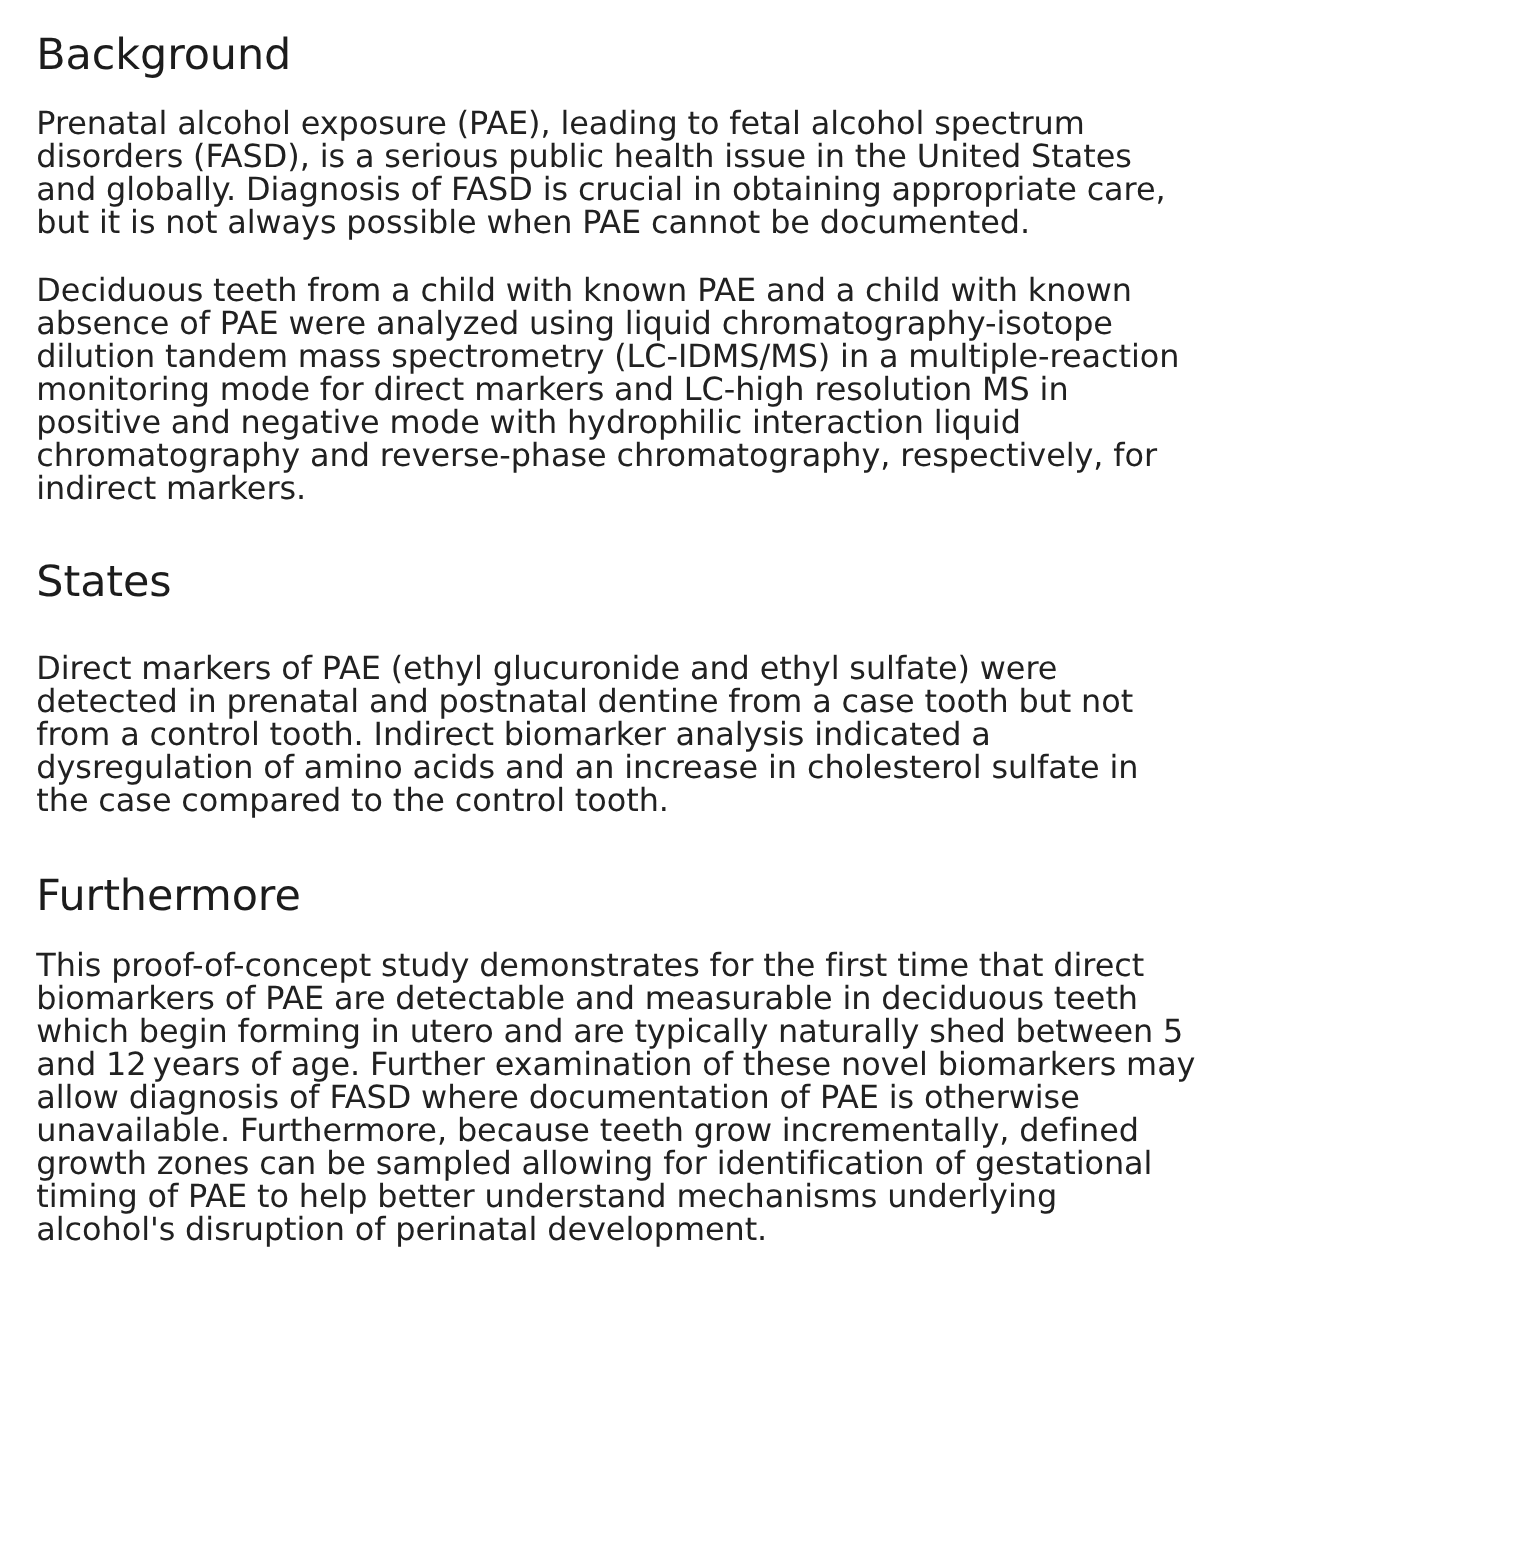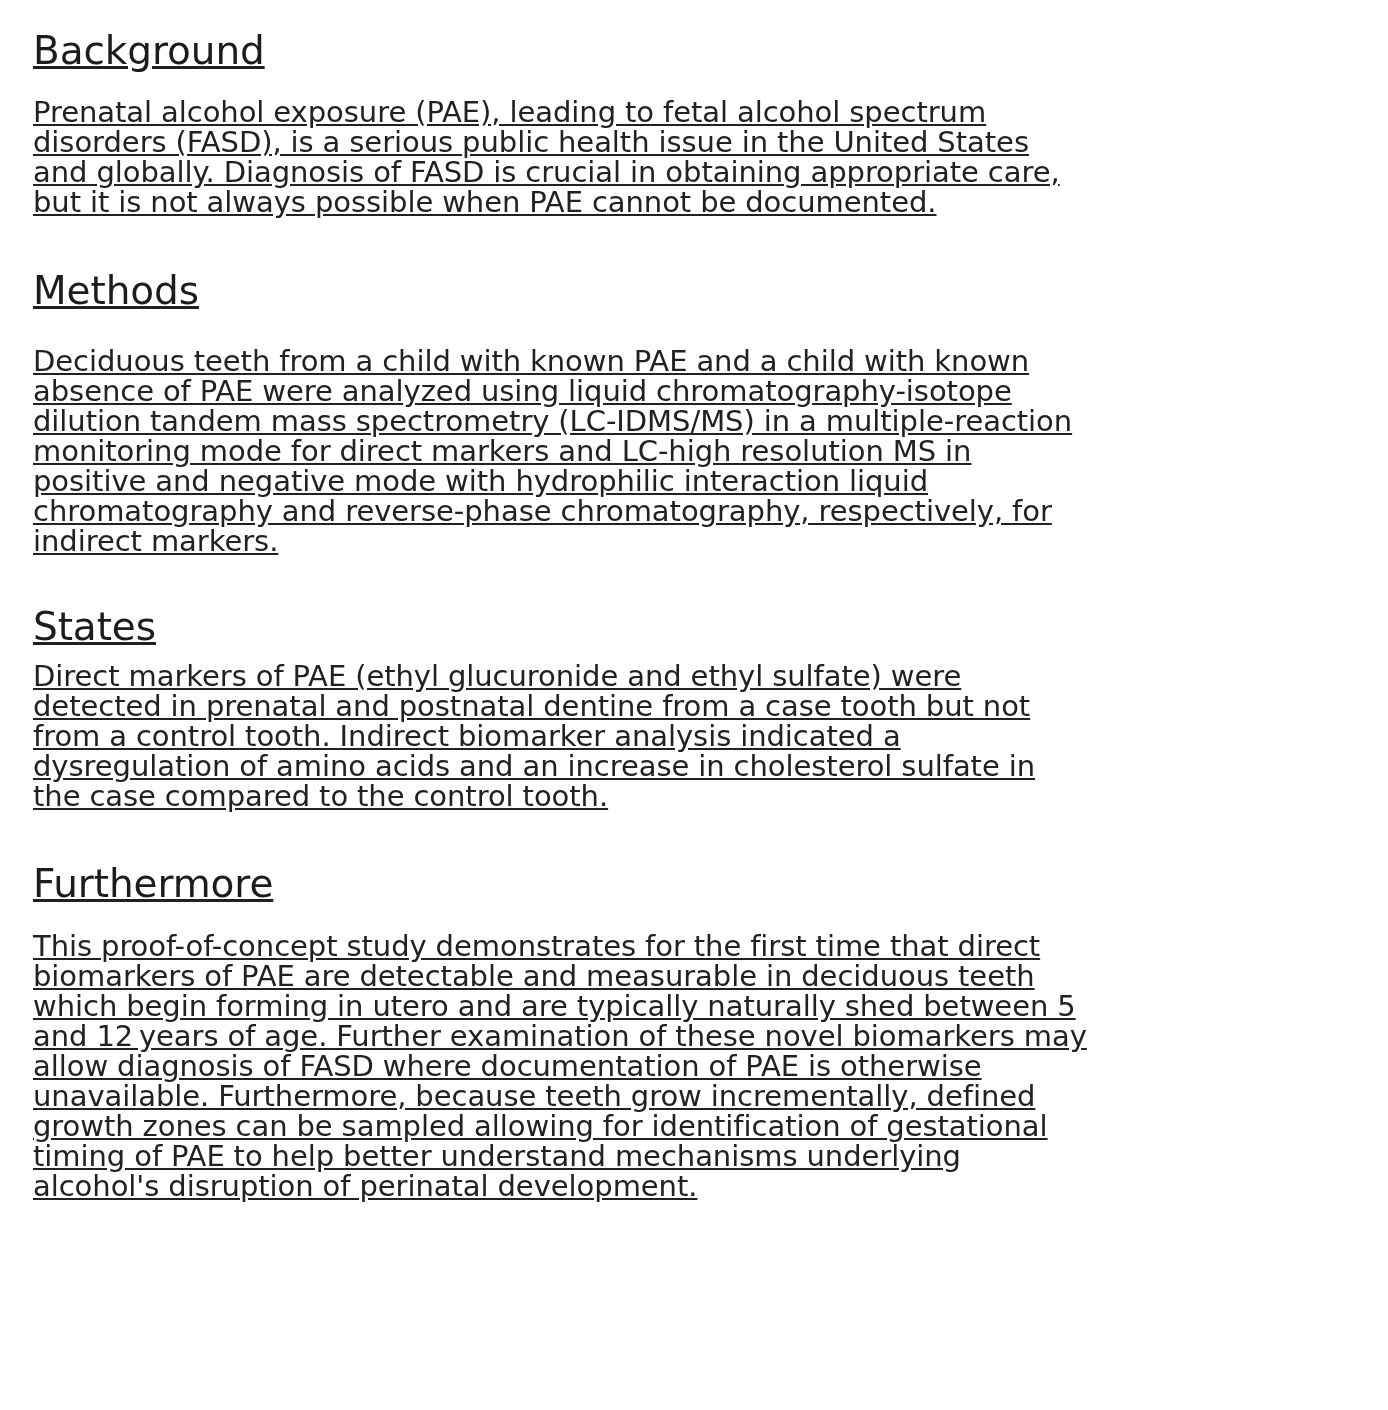--- a/index.html
+++ b/index.html
@@ -14,21 +14,20 @@
     overflow: hidden;
     font-family: "DejaVu Sans", "Liberation Sans", sans-serif;
     color: #212121;
     -webkit-font-smoothing: antialiased;
   }
 
   #abstract {
     box-sizing: border-box;
     width: 1116px;
     padding: 0 28px 0 33px;
-    text-decoration: underline;
   }
 
   .section {
     margin: 0;
   }
 
   .section-heading {
     font-family: "DejaVu Sans", "Liberation Sans", sans-serif;
     font-size: 39px;
     font-weight: 400;
@@ -53,37 +52,36 @@
   }
 
   
   #section-background .section-heading { margin-top: 28px; }
   #section-background .section-body   { margin-top: 23px; }
 
   #section-methods .section-heading     { margin-top: 51px; }
   #section-methods .section-body        { margin-top: 32px; }
 
   #section-results .section-heading     { margin-top: 48px; }
-  #section-results .section-body        { margin-top: 11px; }
+  #section-results .section-body        { margin-top: 39px; }
 
   #section-conclusions .section-heading { margin-top: 50px; }
   #section-conclusions .section-body    { margin-top: 24px; }
 </style>
 </head>
 <body>
 
 <div id="abstract">
 
   <section class="section" id="section-background">
     <h2 class="section-heading">Background</h2>
     <p class="section-body">Prenatal alcohol exposure (PAE), leading to fetal alcohol spectrum disorders (FASD), is a serious public health issue in the United States and globally. Diagnosis of FASD is crucial in obtaining appropriate care, but it is not always possible when PAE cannot be documented.</p>
   </section>
 
   <section class="section" id="section-methods">
-    <h2 class="section-heading">Methods</h2>
     <p class="section-body">Deciduous teeth from a child with known PAE and a child with known absence of PAE were analyzed using liquid chromatography-isotope dilution tandem mass spectrometry (LC-IDMS/MS) in a multiple-reaction monitoring mode for direct markers and LC-high resolution MS in positive and negative mode with hydrophilic interaction liquid chromatography and reverse-phase chromatography, respectively, for indirect markers.</p>
   </section>
 
   <section class="section" id="section-results">
     <h2 class="section-heading">States</h2>
     <p class="section-body">Direct markers of PAE (ethyl glucuronide and ethyl sulfate) were detected in prenatal and postnatal dentine from a case tooth but not from a control tooth. Indirect biomarker analysis indicated a dysregulation of amino acids and an increase in cholesterol sulfate in the case compared to the control tooth.</p>
   </section>
 
   <section class="section" id="section-conclusions">
     <h2 class="section-heading">Furthermore</h2>

